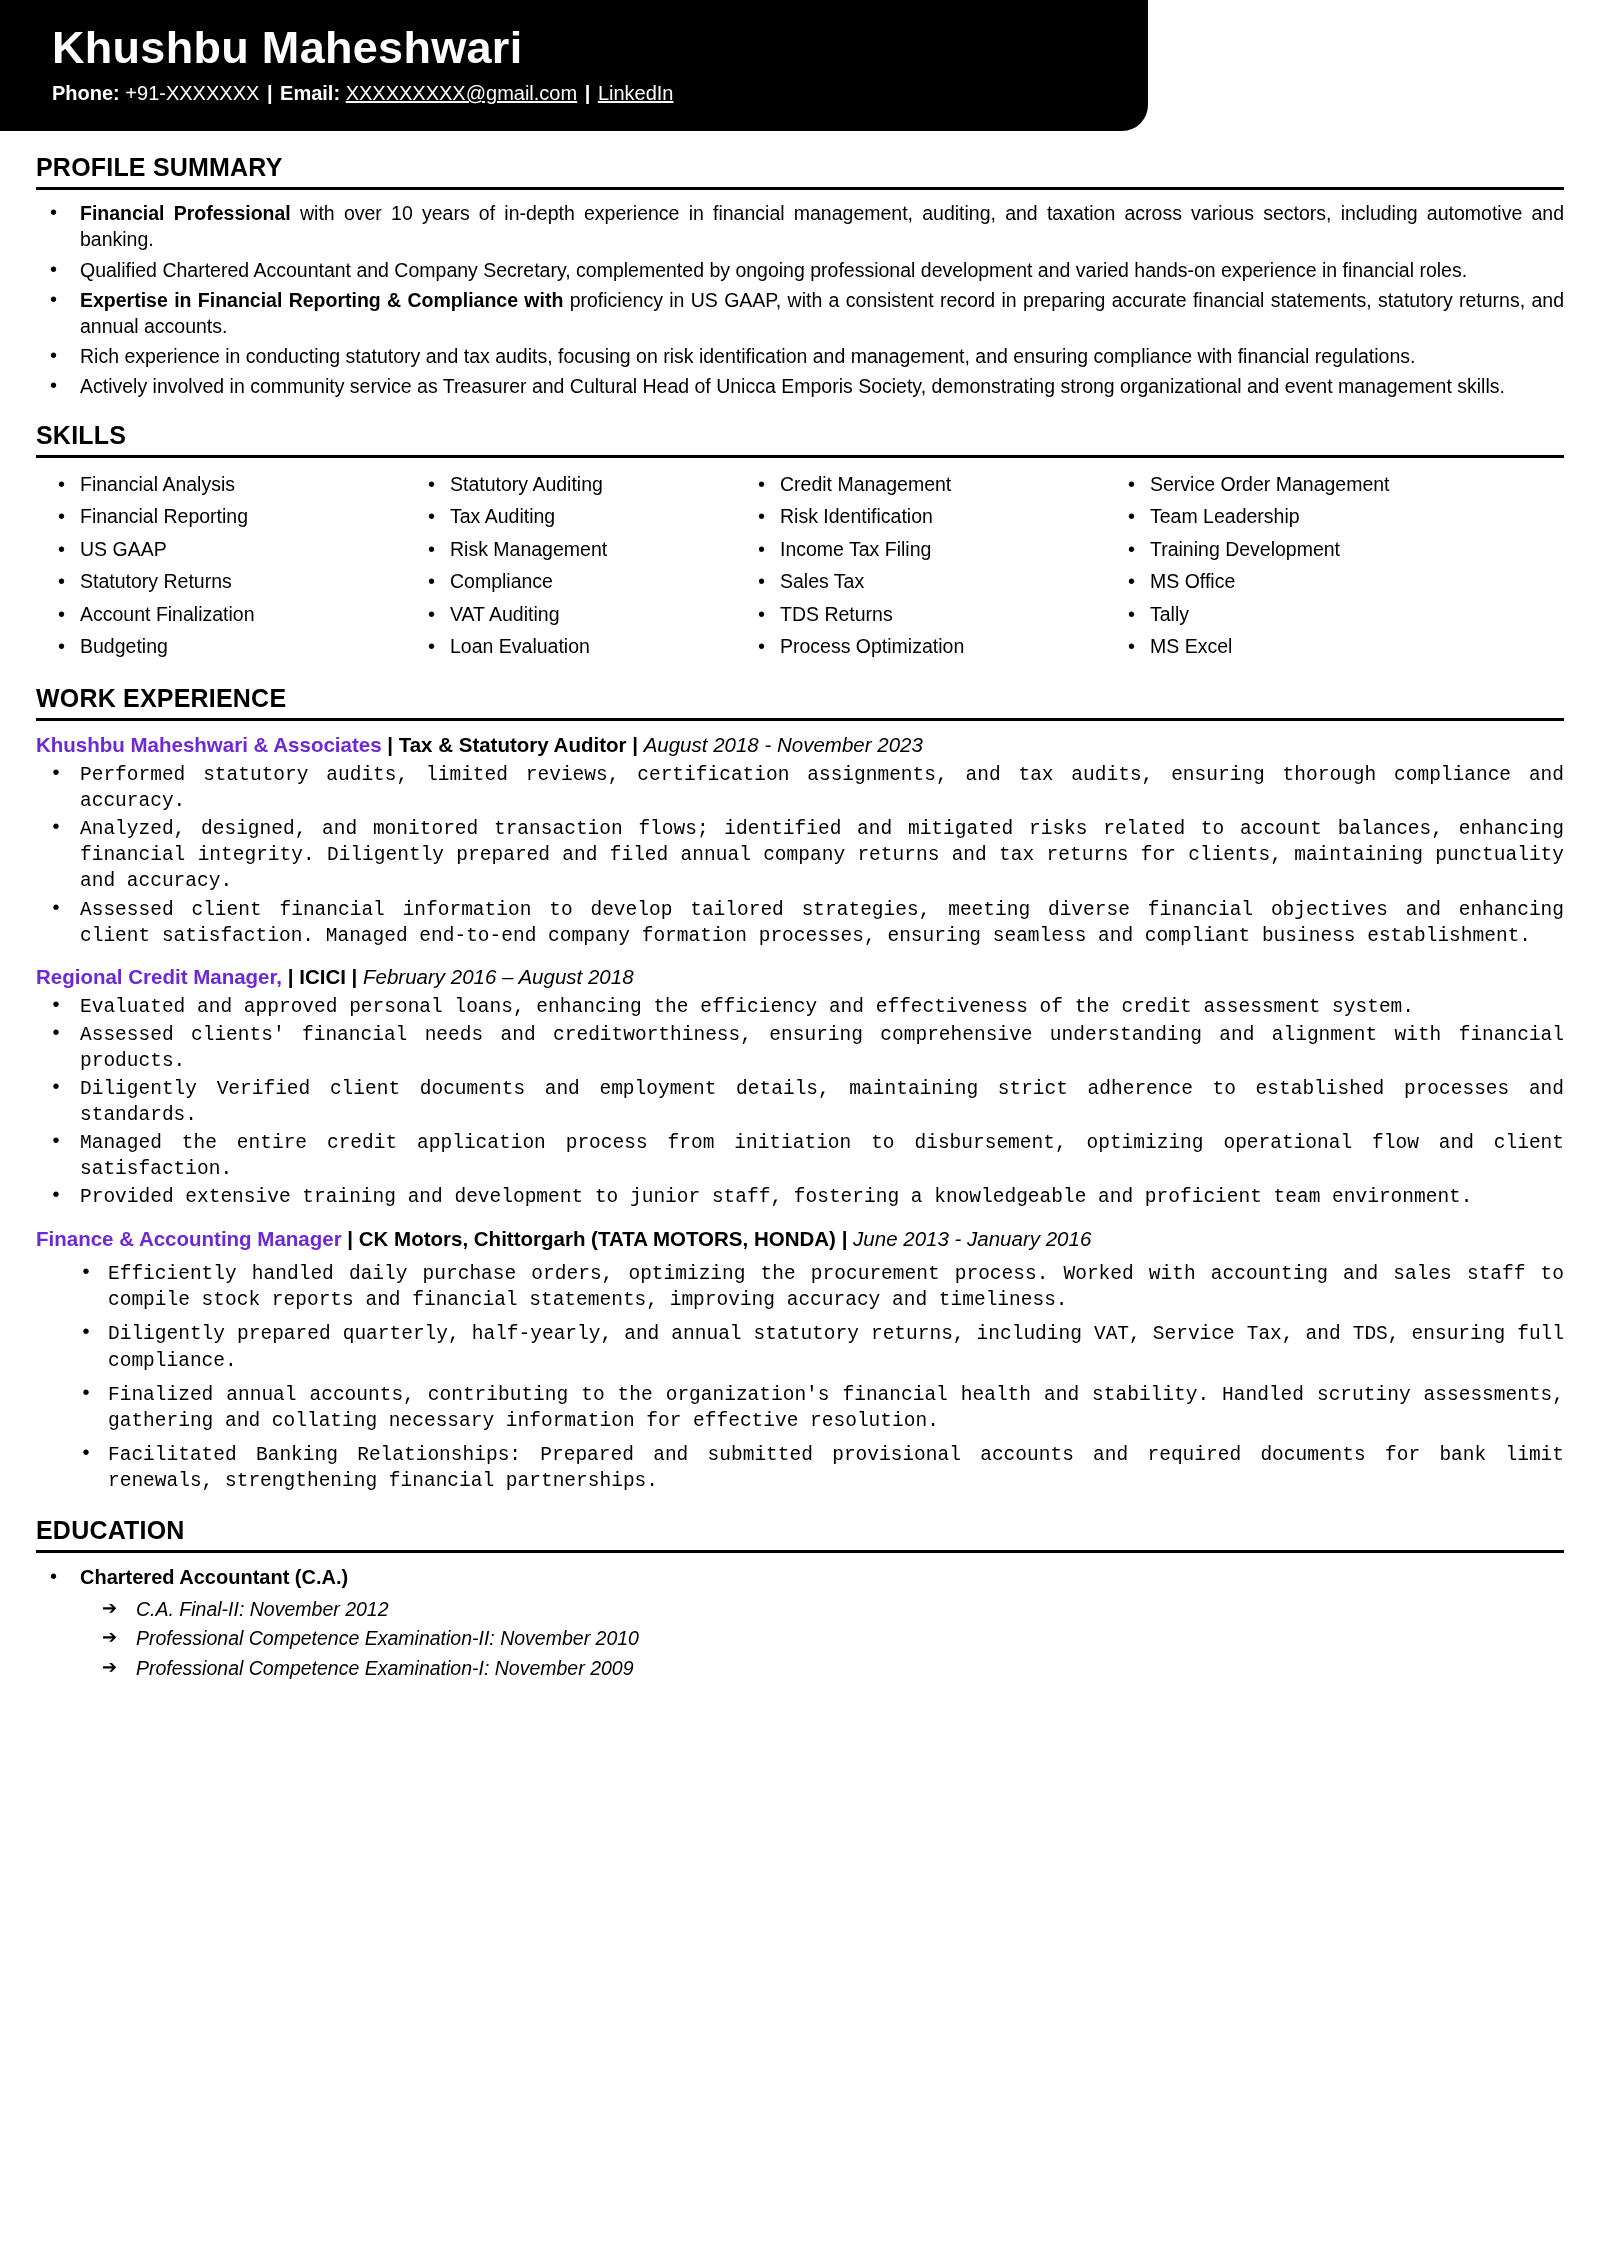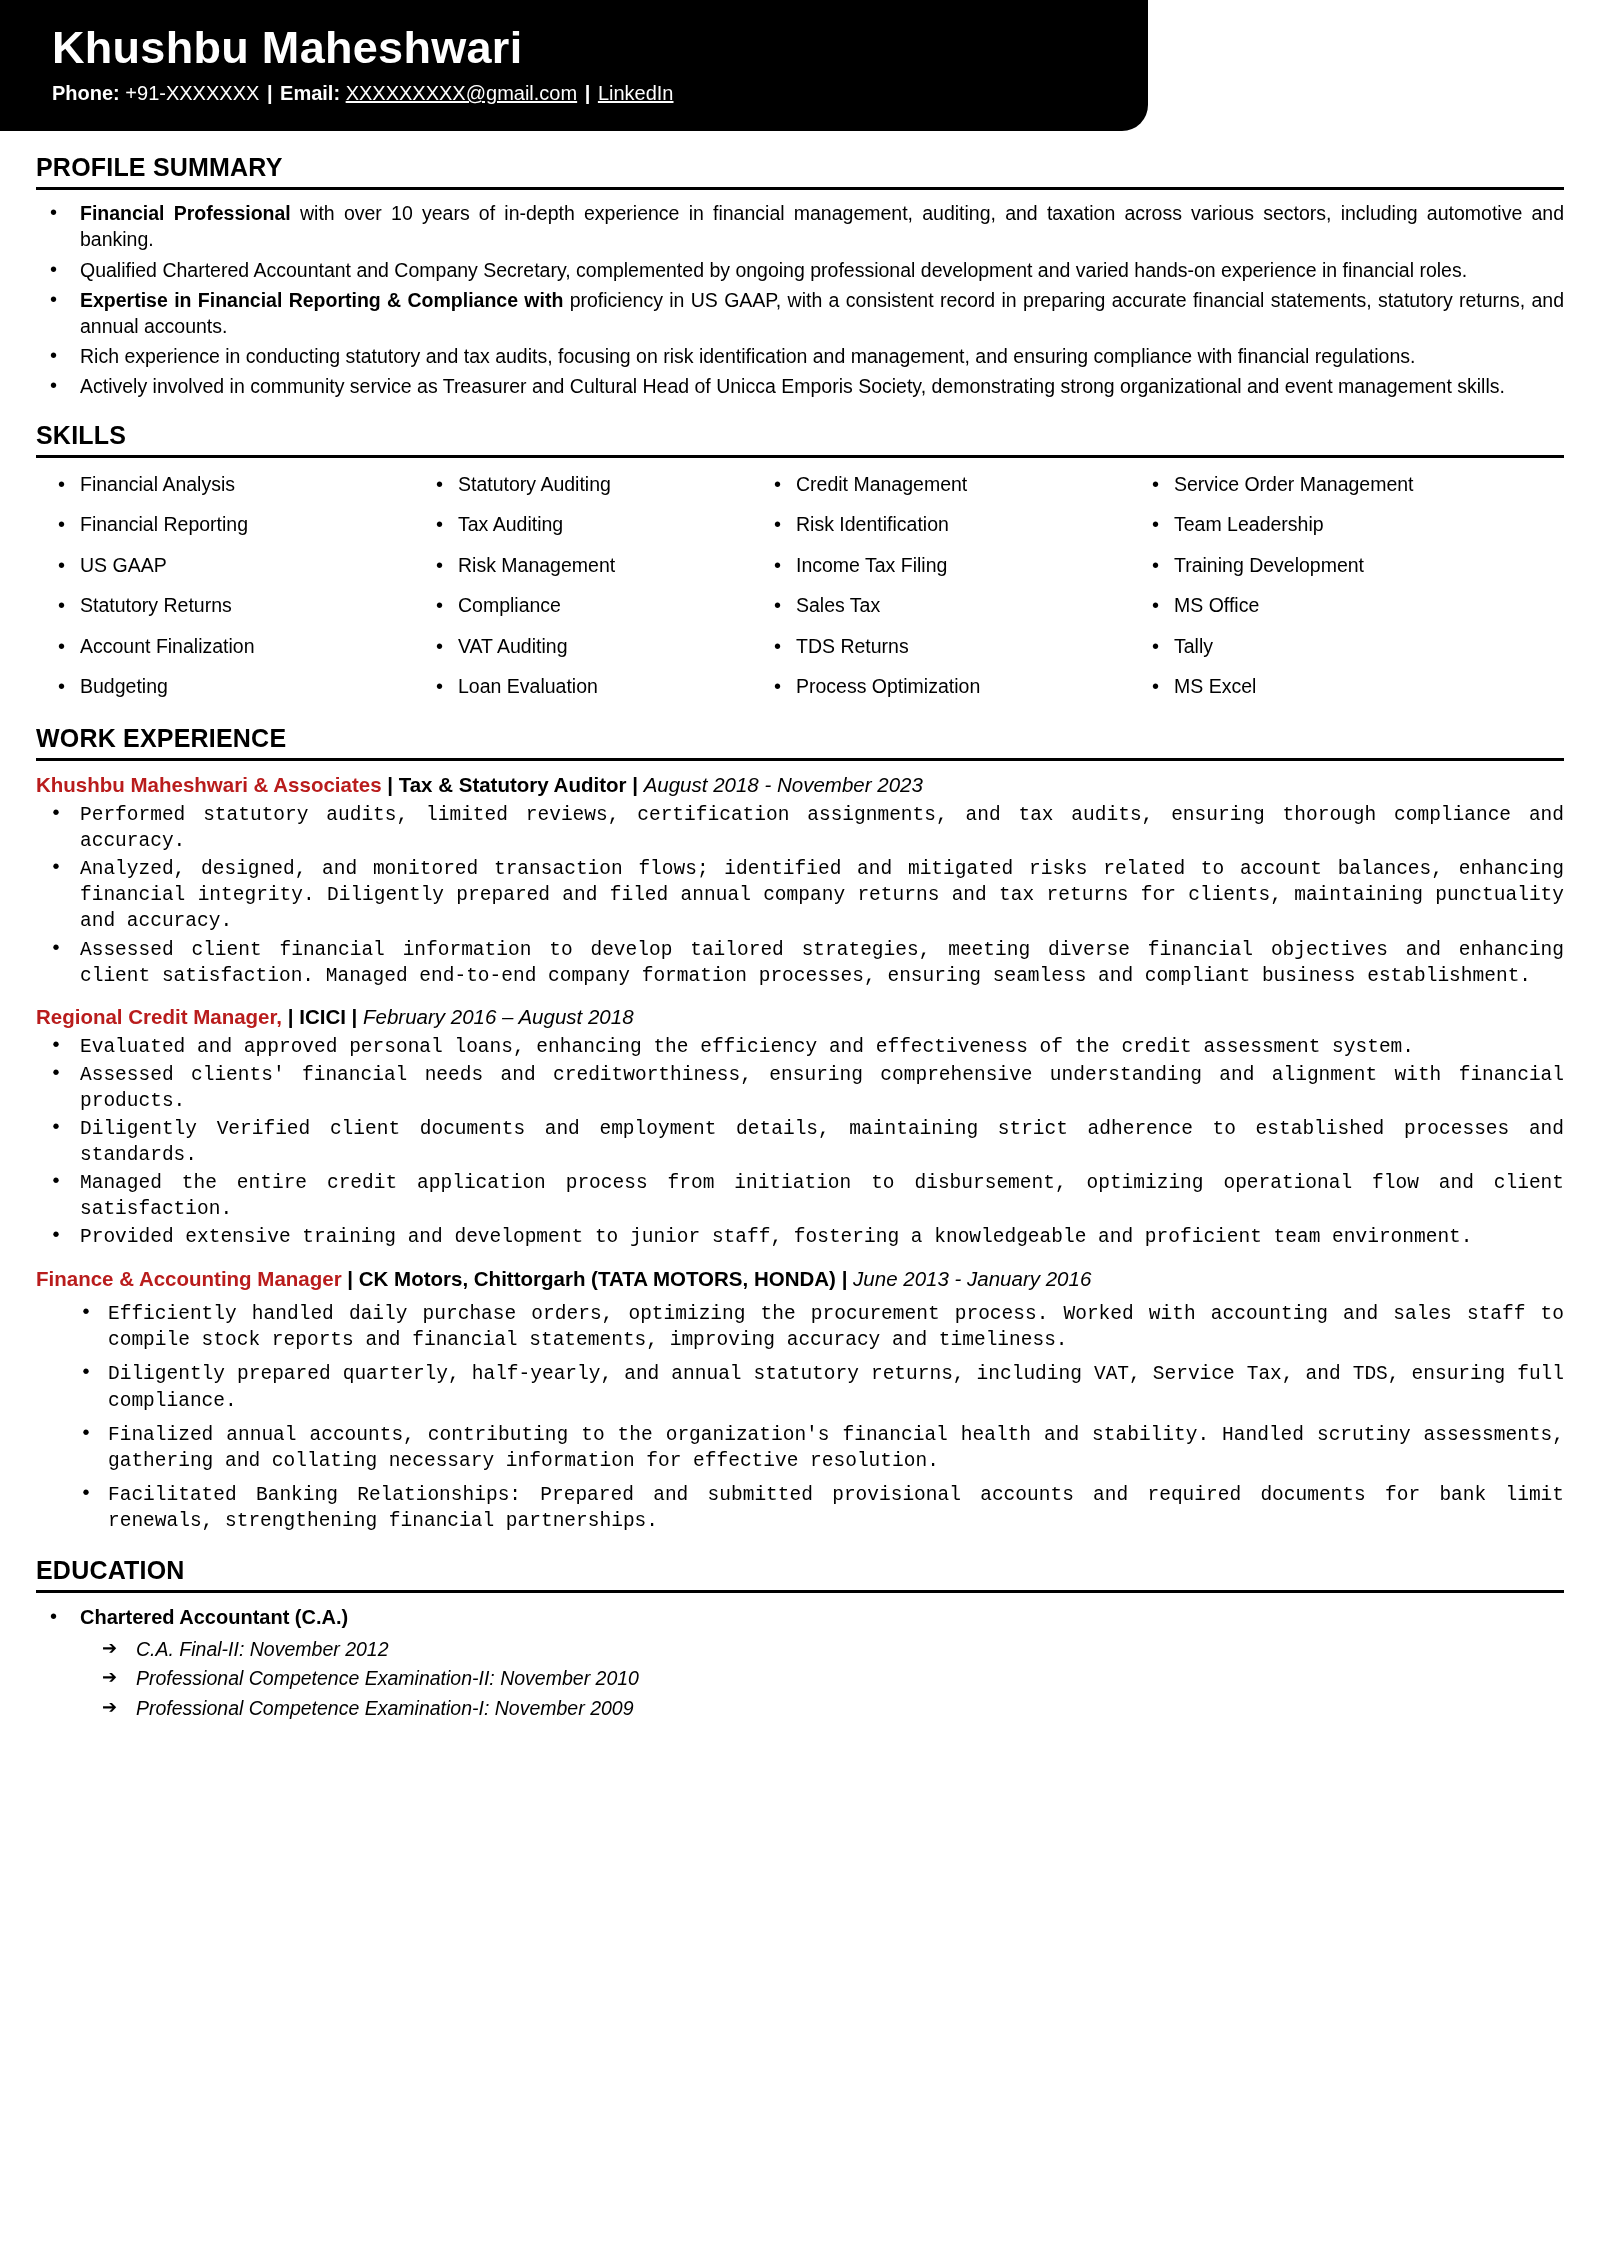--- a/index.html
+++ b/index.html
@@ -93,21 +93,20 @@
   }
   li b, .b { font-weight: bold; }
 
   
   .skills-grid {
     display: grid;
     grid-template-columns: 370px 330px 370px repeat(1, 1fr);
     column-gap: 0;
     row-gap: 0;
     margin-top: 2px;
-    gap: 8px;
   }
   .skill-item {
     position: relative;
     padding-left: 44px;
     font-size: 19.5px;
     line-height: 1.66;
   }
   .skill-item::before {
     content: "\2022";
     position: absolute;
@@ -116,21 +115,21 @@
     font-size: 20px;
   }
 
   
   .job { margin-top: 6px; }
   .job-head {
     font-size: 20.5px;
     line-height: 1.4;
     margin: 0 0 2px 0;
   }
-  .job-head .company { color: #b91c1c; font-weight: bold; }
+  .job-head .company { color: #6d28d9; font-weight: bold; }
   .job-head .role { font-weight: bold; color: #000; }
   .job-head .dates { font-style: italic; font-weight: normal; color: #000; }
   .job-head .pipe { font-weight: bold; }
 
   ul.job-bullets {
     list-style: none;
     margin: 0 0 14px 0;
     padding: 0;
   }
   ul.job-bullets > li {

